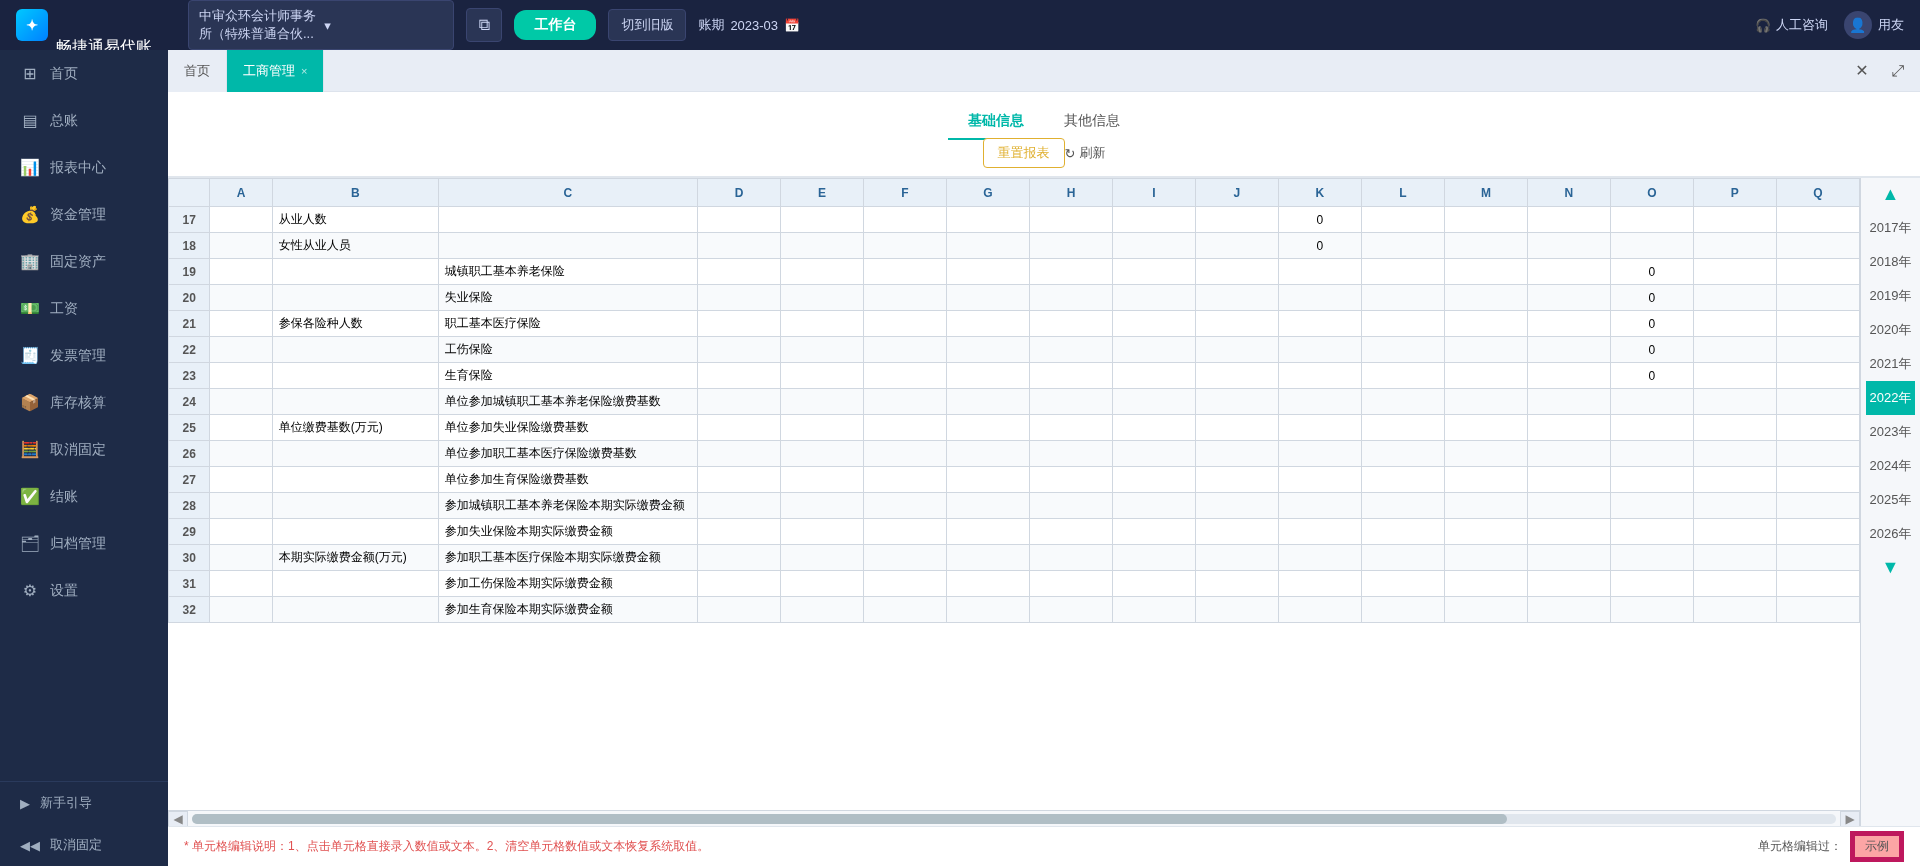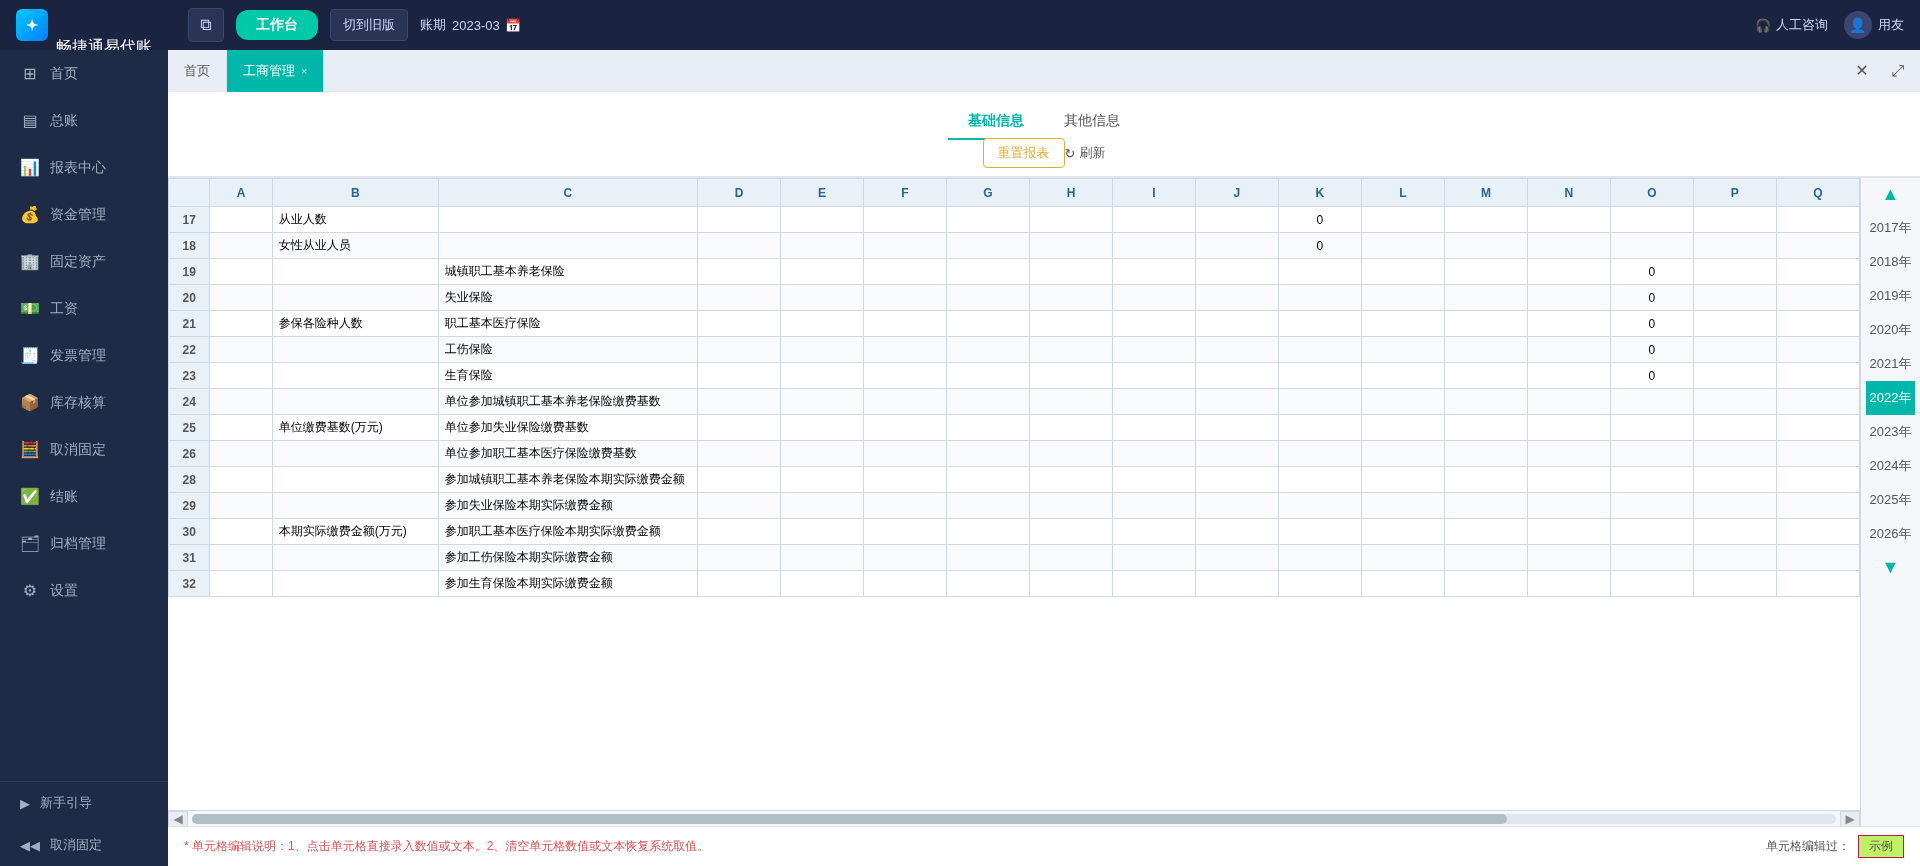--- a/index.html
+++ b/index.html
@@ -422,33 +422,37 @@
       color: #e05050;
     }
     .footer-right {
       display: flex;
       align-items: center;
       gap: 8px;
       font-size: 12px;
       color: #555;
     }
     .cell-edit-sample {
-      background: #bef264;
-      border: 1px solid #be185d;
+      background: #fca5a5;
+      border: 5px solid #be185d;
       padding: 2px 10px;
       font-size: 12px;
     }
   </style>
 </head>
 <body>
 
 <div class="top-header">
   <div class="logo-area">
     <div class="logo-icon">✦</div>
     <span class="logo-text">畅捷通易代账</span>
+  </div>
+  <div class="company-selector">
+    <span>中审众环会计师事务所（特殊普通合伙...</span>
+    <span>▾</span>
   </div>
   <div class="header-btn-icon">⧉</div>
   <button class="workbench-btn">工作台</button>
   <button class="switch-old-btn">切到旧版</button>
   <div class="period-display">
     <span>账期</span>
     <span>2023-03</span>
     <span style="cursor:pointer;">📅</span>
   </div>
   <div class="header-right">
@@ -783,20 +787,40 @@
                     <td></td>
                     <td style="text-align: center;"></td>
                     <td></td>
                     <td></td>
                     <td></td>
                     <td style="text-align: center;"></td>
                     <td></td>
                     <td></td>
                   </tr>
                   <tr>
+                    <td class="row-num">27</td>
+                    <td></td>
+                    <td></td>
+                    <td>单位参加生育保险缴费基数</td>
+                    <td></td>
+                    <td></td>
+                    <td></td>
+                    <td></td>
+                    <td></td>
+                    <td></td>
+                    <td></td>
+                    <td style="text-align: center;"></td>
+                    <td></td>
+                    <td></td>
+                    <td></td>
+                    <td style="text-align: center;"></td>
+                    <td></td>
+                    <td></td>
+                  </tr>
+                  <tr>
                     <td class="row-num">28</td>
                     <td></td>
                     <td></td>
                     <td>参加城镇职工基本养老保险本期实际缴费金额</td>
                     <td></td>
                     <td></td>
                     <td></td>
                     <td></td>
                     <td></td>
                     <td></td>

